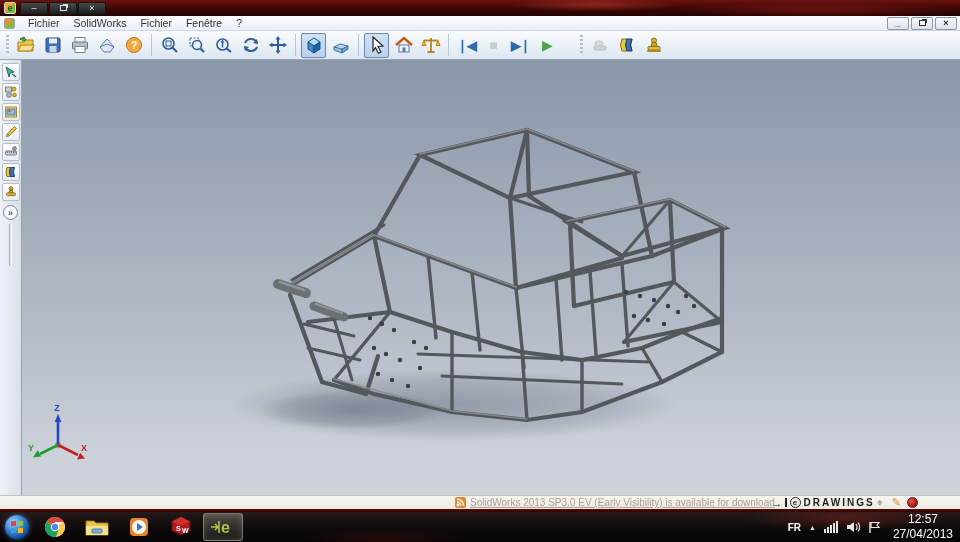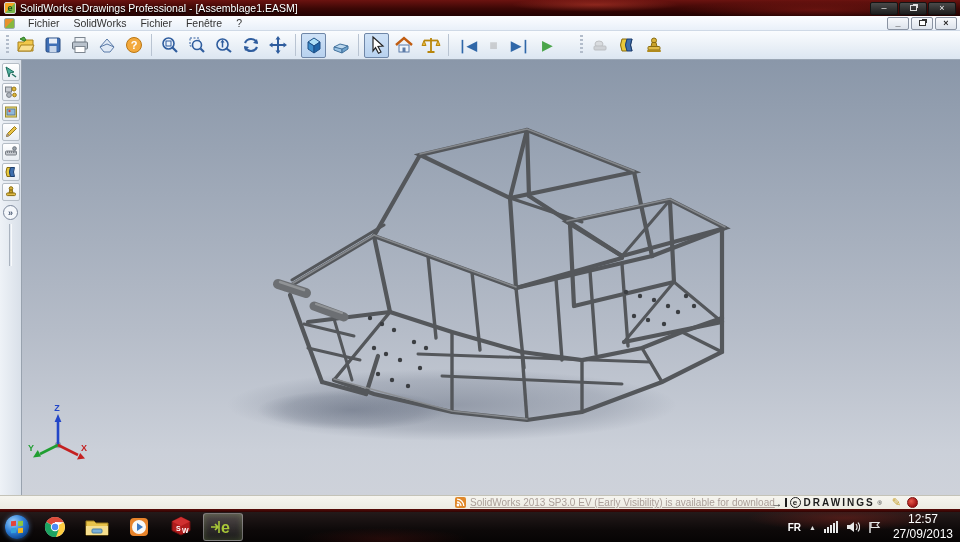--- a/index.html
+++ b/index.html
@@ -110,21 +110,20 @@
   .clock { text-align:center; line-height:1.25; font-size:12px; padding-left:4px; }
   .noselect { user-select:none; }
 </style>
 </head>
 <body>
 
 <div class="app noselect">
 
   <div class="titlebar">
     <div class="appicon">e</div>
-    <div class="title">SolidWorks eDrawings Professional - [Assemblage1.EASM]</div>
     <div class="winbtns">
       <div class="winbtn">–</div>
       <div class="winbtn">
           <span class="restore-glyph"></span>
         </div>
       <div class="winbtn">×</div>
     </div>
   </div>
 
   <div class="menubar">
@@ -566,17 +565,17 @@
       <svg width="14" height="12" viewBox="0 0 14 12">
         <path d="M1 4 h3 l4-3 v10 l-4-3 H1z" fill="#e8e8e8"></path>
         <path d="M10 3 a5 5 0 0 1 0 6 M12 1.5 a7.5 7.5 0 0 1 0 9" stroke="#e8e8e8" stroke-width="1.2" fill="none"></path>
       </svg>
       <svg width="13" height="12" viewBox="0 0 13 12">
         <line x1="2" y1="1" x2="2" y2="12" stroke="#e8e8e8" stroke-width="1.4"></line>
         <path d="M3 1.5 h8 l-2 2.5 2 2.5 h-8z" fill="none" stroke="#e8e8e8" stroke-width="1.2"></path>
       </svg>
       <div class="clock">
         <div>12:57</div>
-        <div>27/09/2013</div>
+        <div>27/04/2013</div>
       </div>
     </div>
   </div>
 </div>
 
 </body></html>

